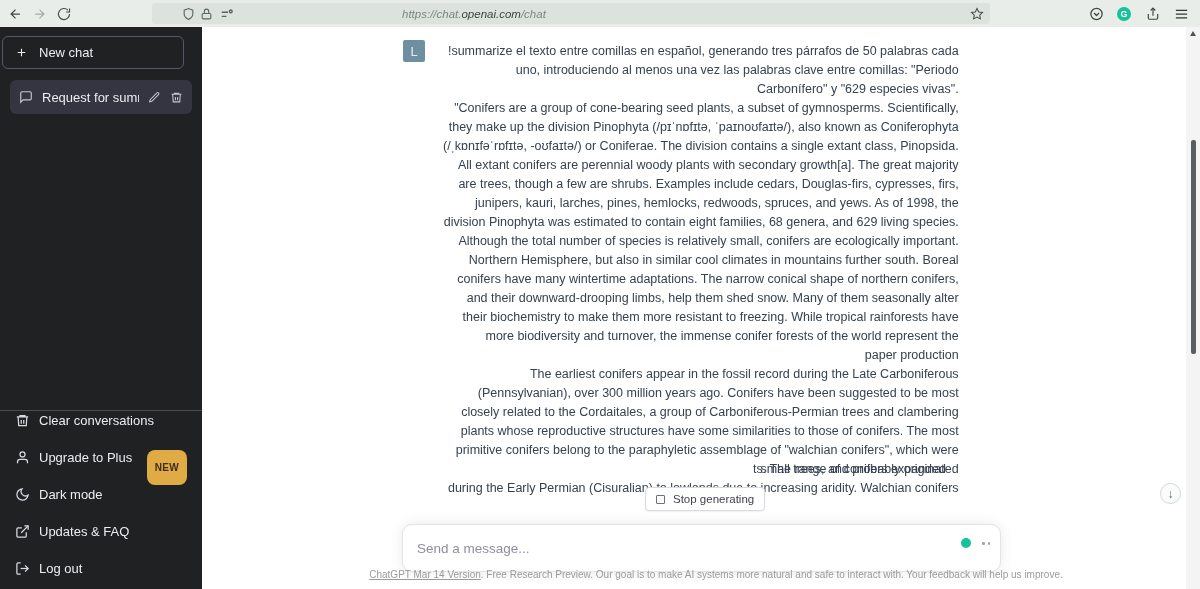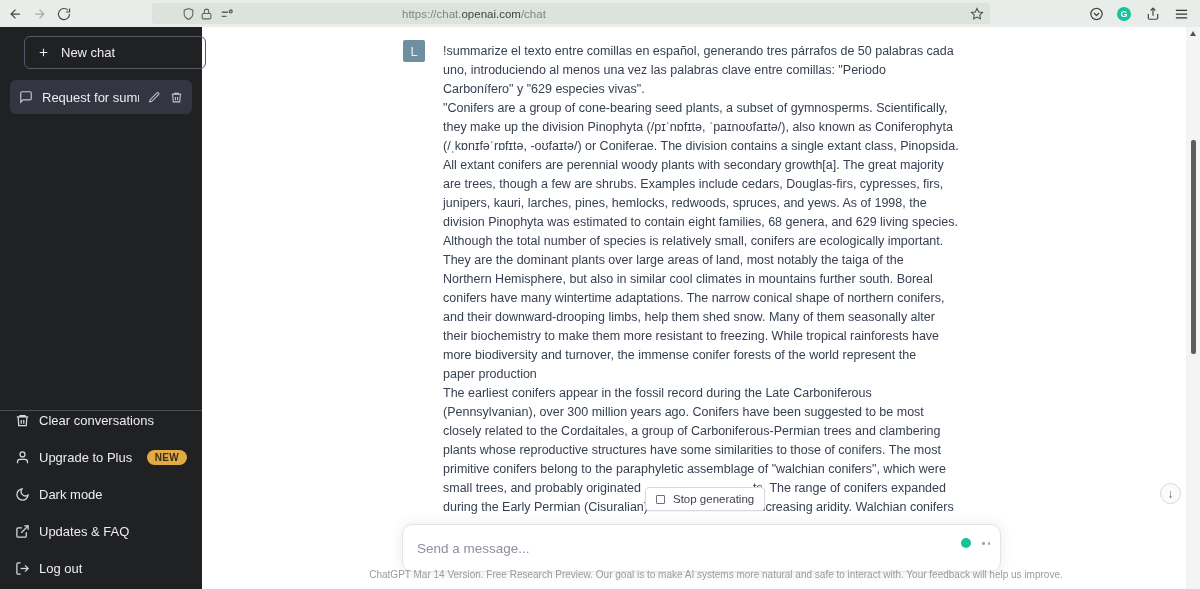--- a/index.html
+++ b/index.html
@@ -4,58 +4,58 @@
 <style>
   * { margin:0; padding:0; box-sizing:border-box; }
   html,body { width:1200px; height:589px; overflow:hidden; font-family:"Liberation Sans","DejaVu Sans",sans-serif; background:#fff; }
   .screen { position:relative; width:1200px; height:589px; }
 
   
   .topbar { position:absolute; top:0; left:0; width:1200px; height:27px; background:#e9ede9; z-index:30; }
   .ticon { position:absolute; top:50%; transform:translateY(-50%); display:flex; align-items:center; justify-content:center; color:#454b46; }
   .ticon svg { display:block; }
   .dim { color:#a3aea5; }
-  .addr-field { position:absolute; left:152px; top:3px; width:838px; height:21px; background:#dce3dd; border-radius:3px; }
+  .addr-field { position:absolute; left:152px; top:3px; width:838px; height:21px; background:#dce3dd; border-radius:3px;font-style:italic; }
   .url-text { position:absolute; left:250px; top:50%; transform:translateY(-50%); font-size:11.5px; color:#7d877f; white-space:nowrap; }
   .url-text .domain { color:#3d443e; }
   .gram-badge { width:14px; height:14px; border-radius:50%; background:#15c39a; color:#fff; font-size:9px; font-weight:bold; display:flex; align-items:center; justify-content:center; }
 
   
   .sidebar { position:absolute; top:27px; left:0; width:202px; bottom:0; background:#202123; z-index:20; }
-  .new-chat { position:absolute; top:9px; left:24px; width:182px; height:33px; border:1px solid #565869; border-radius:6px; color:#ececf1; font-size:13px; display:flex; align-items:center; gap:11px; padding:0 12px; cursor:pointer; }
+  .new-chat { position:absolute; top:9px; left:2px; width:182px; height:33px; border:1px solid #565869; border-radius:6px; color:#ececf1; font-size:13px; display:flex; align-items:center; gap:11px; padding:0 12px; cursor:pointer; }
   .convo { position:absolute; top:53px; left:10px; width:182px; height:34px; background:#343541; border-radius:6px; color:#ececf1; font-size:13px; display:flex; align-items:center; gap:9px; padding:0 9px; cursor:pointer; }
   .convo-title { flex:1; white-space:nowrap; overflow:hidden; }
   .convo .mini { color:#c5c5d2; display:flex; align-items:center; }
   .side-menu { position:absolute; top:383px; left:0; right:0; border-top:1px solid #4d4d4f; padding-top:2px; }
   .side-item { height:37px; display:flex; align-items:flex-start; gap:9px; padding:0 15px; color:#ececf1; font-size:13px; cursor:pointer; }
   .side-item svg { color:#d9d9e3; flex:0 0 auto; }
-  .badge { margin-left:auto; background:#e0aa45; color:#402c1b; font-size:10px; font-weight:bold; padding:2px 8px; border-radius:8px; letter-spacing:.3px; }
+  .badge { margin-left:auto; background:#e0aa45; color:#402c1b; font-size:10px; font-weight:bold; padding:12px 8px; border-radius:8px; letter-spacing:.3px; }
 
   
   .main { position:absolute; top:27px; left:202px; right:0; bottom:0; background:#fff; }
   .avatar { position:absolute; left:201px; top:13px; width:22px; height:22px; background:#6e8fa0; border-radius:2px; color:#e4edf2; font-size:13px; display:flex; align-items:center; justify-content:center; }
   .msg-text { position:absolute; left:241px; top:15px; font-size:12.5px; color:#374151; }
-  .msg-line { height:19px; line-height:19px; white-space:nowrap; }
+  .msg-line { height:19px; line-height:19px; white-space:nowrap;text-align:right; }
   .occ-line { position:relative; }
   .occ-right { position:absolute; left:310px; top:0; white-space:nowrap; }
 
   .stop-btn { position:absolute; left:443px; top:460px; height:24px; padding:8px 10px; background:#fff; border:1px solid #d9d9e3; border-radius:4px; display:flex; align-items:center; gap:8px; font-size:11.5px; color:#40414f; box-shadow:0 1px 2px rgba(0,0,0,.06); z-index:9; cursor:pointer; white-space:nowrap; }
   .stop-square { width:9px; height:9px; border:1.5px solid #6e6e80; border-radius:1px; }
 
   .scrolldown { position:absolute; left:958px; top:456px; width:21px; height:21px; border-radius:50%; background:#fafbfb; border:1px solid #d4d7da; color:#55626e; font-size:12px; display:flex; align-items:center; justify-content:center; z-index:8; cursor:pointer; }
 
   .composer { position:absolute; left:200px; top:497px; width:599px; height:48px; background:#fff; border:1px solid #e3e3e8; border-radius:10px; box-shadow:0 0 14px rgba(0,0,0,.09); z-index:10; }
   .composer input { position:absolute; inset:0; border:none; outline:none; background:transparent; padding:0 60px 0 14px; font-size:13.5px; font-family:inherit; color:#343541; }
   .composer input::placeholder { color:#8e8ea0; }
   .gram-dot { position:absolute; right:29px; top:13px; width:10px; height:10px; border-radius:50%; background:#15c39a; cursor:pointer; }
   .mini-dots { position:absolute; right:10px; top:17px; display:flex; gap:3px; cursor:pointer; }
   .mini-dots i { width:2.5px; height:2.5px; border-radius:50%; background:#9ca3af; }
 
   .page-footer { position:absolute; left:0; top:542px; width:984px; text-align:center; font-size:10px; color:#9b9b9b; z-index:11; white-space:nowrap; }
-  .page-footer a { color:#9b9b9b; cursor:pointer;margin-left:44px; }
+  .page-footer a { color:#9b9b9b; text-decoration:underline; cursor:pointer;margin-left:44px; }
 
   
   .scrollbar { position:absolute; top:27px; right:0; width:14px; bottom:0; background:#f4f4f4; z-index:25; }
   .sb-up { width:0; height:0; margin:4px auto 0; border-left:3.5px solid transparent; border-right:3.5px solid transparent; border-bottom:5px solid #4f5357; }
   .sb-thumb { position:absolute; left:5px; top:113px; width:5px; height:214px; background:#5a5e62; border-radius:2px; cursor:pointer; }
 </style>
 </head>
 <body>
 
 <div class="screen">
@@ -205,21 +205,20 @@
           <div class="msg-line">uno, introduciendo al menos una vez las palabras clave entre comillas: "Periodo</div>
           <div class="msg-line">Carbonífero" y "629 especies vivas".</div>
           <div class="msg-line">"Conifers are a group of cone-bearing seed plants, a subset of gymnosperms. Scientifically,</div>
           <div class="msg-line">they make up the division Pinophyta (/pɪˈnɒfɪtə, ˈpaɪnoʊfaɪtə/), also known as Coniferophyta</div>
           <div class="msg-line">(/ˌkɒnɪfəˈrɒfɪtə, -oʊfaɪtə/) or Coniferae. The division contains a single extant class, Pinopsida.</div>
           <div class="msg-line">All extant conifers are perennial woody plants with secondary growth[a]. The great majority</div>
           <div class="msg-line">are trees, though a few are shrubs. Examples include cedars, Douglas-firs, cypresses, firs,</div>
           <div class="msg-line">junipers, kauri, larches, pines, hemlocks, redwoods, spruces, and yews. As of 1998, the</div>
           <div class="msg-line">division Pinophyta was estimated to contain eight families, 68 genera, and 629 living species.</div>
           <div class="msg-line">Although the total number of species is relatively small, conifers are ecologically important.</div>
-          <div class="msg-line">They are the dominant plants over large areas of land, most notably the taiga of the</div>
           <div class="msg-line">Northern Hemisphere, but also in similar cool climates in mountains further south. Boreal</div>
           <div class="msg-line">conifers have many wintertime adaptations. The narrow conical shape of northern conifers,</div>
           <div class="msg-line">and their downward-drooping limbs, help them shed snow. Many of them seasonally alter</div>
           <div class="msg-line">their biochemistry to make them more resistant to freezing. While tropical rainforests have</div>
           <div class="msg-line">more biodiversity and turnover, the immense conifer forests of the world represent the</div>
           <div class="msg-line">paper production</div>
           <div class="msg-line">The earliest conifers appear in the fossil record during the Late Carboniferous</div>
           <div class="msg-line">(Pennsylvanian), over 300 million years ago. Conifers have been suggested to be most</div>
           <div class="msg-line">closely related to the Cordaitales, a group of Carboniferous-Permian trees and clambering</div>
           <div class="msg-line">plants whose reproductive structures have some similarities to those of conifers. The most</div>

